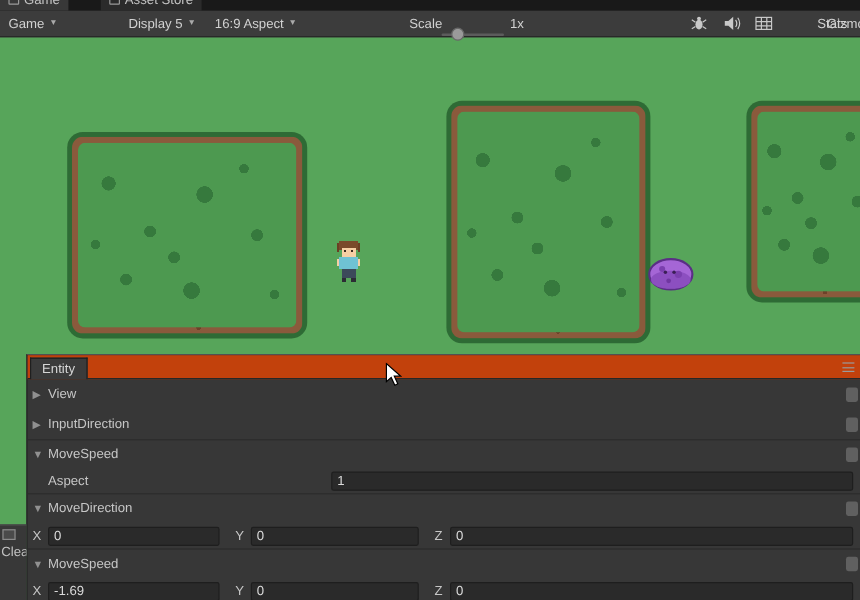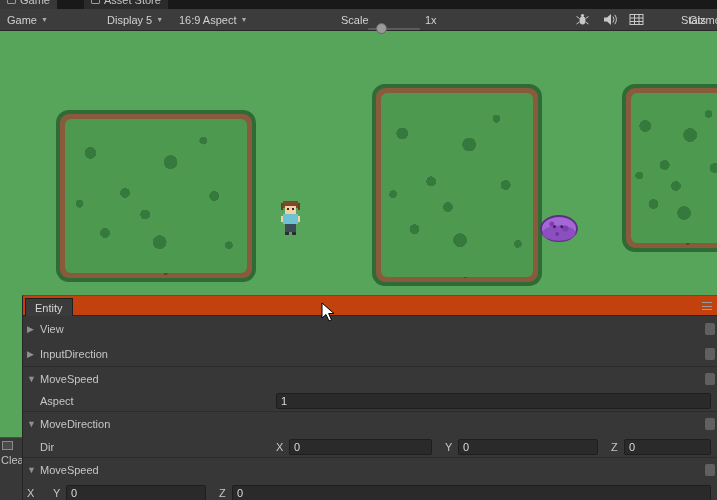--- a/index.html
+++ b/index.html
@@ -214,37 +214,37 @@
     <input class="tfield grow" value="1" style="">
   </div>
 
   <div class="prow sep" style="height:25px">
     <span class="tri">▼</span>
     <span>MoveDirection</span>
     <span class="row-handle"></span>
   </div>
 
   <div class="prow" style="height:21px">
-    <span class="flabel">Dir</span>
     <span class="axis">X</span>
     <input class="tfield w143" value="0" style="">
     <span class="axis gap">Y</span>
     <input class="tfield w140" value="0" style="">
     <span class="axis gap">Z</span>
     <input class="tfield grow" value="0" style="">
   </div>
 
   <div class="prow sep" style="height:25px">
     <span class="tri">▼</span>
     <span>MoveSpeed</span>
     <span class="row-handle"></span>
   </div>
 
   <div class="prow" style="height:21px">
     <span class="axis">X</span>
+    <input class="tfield w143" value="-1.69" style="">
     <span class="axis gap">Y</span>
     <input class="tfield w140" value="0" style="">
     <span class="axis gap">Z</span>
     <input class="tfield grow" value="0" style="">
   </div>
 </div>
 
 <div id="console-fragment">
   <span id="console-tab-icon"></span>
   <span id="console-clear-label">Clear</span>

